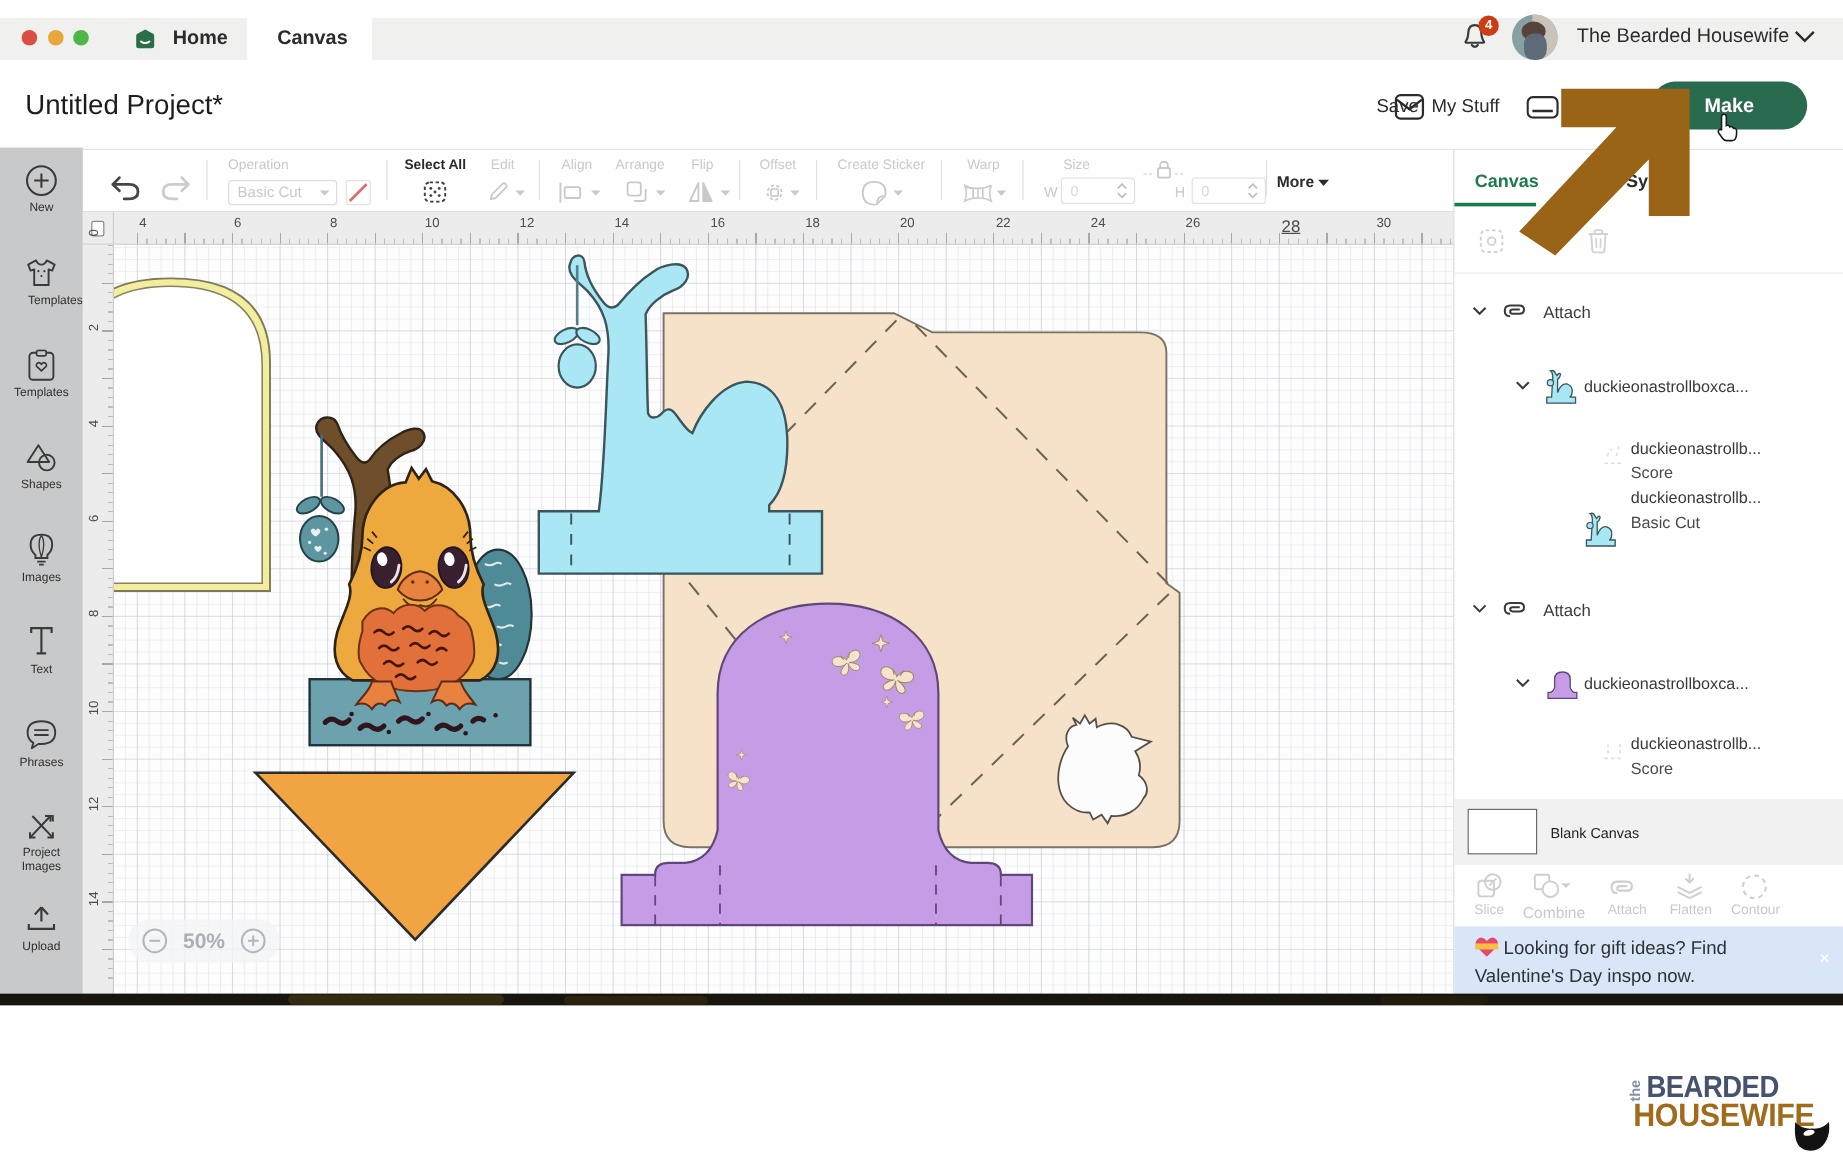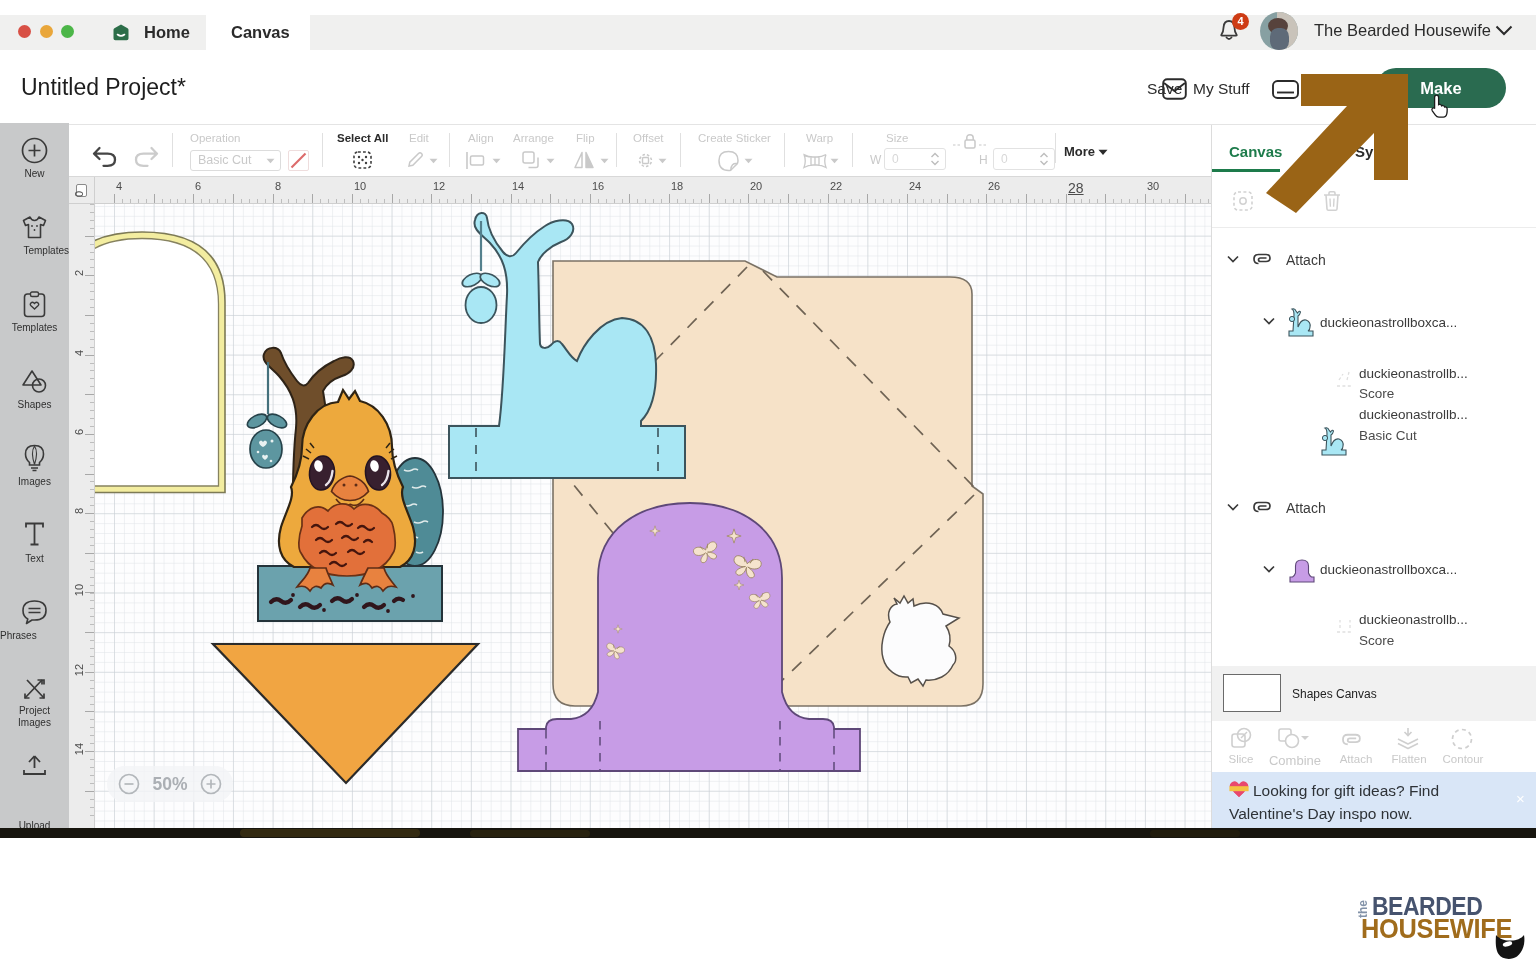--- a/index.html
+++ b/index.html
@@ -201,33 +201,33 @@
       </svg>
   <div class="abs" style="left:0;top:476px;width:69px;text-align:center;font-size:10px;color:#2f2f2f;">Images</div>
   <svg class="abs" style="left:24px;top:522px;" width="21" height="24" viewBox="0 0 21 24">
   <path d="M2 5.5 V1.5 H19 V5.5 M10.5 1.5 V22.5 M6.5 22.5 H14.5" fill="none" stroke="#3a3a3a" stroke-width="1.8"></path>
       </svg>
   <div class="abs" style="left:0;top:553px;width:69px;text-align:center;font-size:10px;color:#2f2f2f;">Text</div>
   <svg class="abs" style="left:21px;top:599px;" width="27" height="26" viewBox="0 0 27 26">
   <path d="M13.5 2 Q25 2 25 11.5 Q25 21 13.5 21 L11 21 L5.5 24.5 L6.8 20 Q2 17.5 2 11.5 Q2 2 13.5 2 Z" fill="none" stroke="#3a3a3a" stroke-width="1.6" stroke-linejoin="round"></path>
   <path d="M7.5 9.5 H19.5 M7.5 13.5 H19.5" stroke="#3a3a3a" stroke-width="1.5"></path>
       </svg>
-  <div class="abs" style="left:0;top:630px;width:69px;text-align:left;font-size:10px;color:#2f2f2f;">Phrases</div>
+  <div class="abs" style="left:0;top:630px;width:69px;text-align:center;font-size:10px;color:#2f2f2f;">Phrases</div>
   <svg class="abs" style="left:21px;top:676px;" width="27" height="26" viewBox="0 0 27 26">
   <path d="M4 22 L21 4 M6 4 L23 22" fill="none" stroke="#3a3a3a" stroke-width="1.7"></path>
   <path d="M16.5 4 L21 4 L21 8.5 M18.5 4 L23 4 L23 8.5" fill="none" stroke="#3a3a3a" stroke-width="1.7"></path>
   <path d="M4 17.5 L4 22 L8.5 22 M23 17.5 L23 22 L18.5 22" fill="none" stroke="#3a3a3a" stroke-width="1.7"></path>
       </svg>
   <div class="abs" style="left:0;top:705px;width:69px;text-align:center;font-size:10px;color:#2f2f2f;">Project</div>
   <div class="abs" style="left:0;top:717px;width:69px;text-align:center;font-size:10px;color:#2f2f2f;">Images</div>
   <svg class="abs" style="left:22px;top:753px;" width="25" height="24" viewBox="0 0 25 24">
   <path d="M12.5 3 L7 9 M12.5 3 L18 9 M12.5 3 L12.5 15" fill="none" stroke="#3a3a3a" stroke-width="1.8"></path>
   <path d="M2 17 L2 21 L23 21 L23 17" fill="none" stroke="#3a3a3a" stroke-width="1.8"></path>
       </svg>
-  <div class="abs" style="left:0;top:820px;width:69px;text-align:center;font-size:10px;color:#2f2f2f;">Upload</div>
+  <div class="abs" style="left:0;top:784px;width:69px;text-align:center;font-size:10px;color:#2f2f2f;">Upload</div>
   </div>
 
   <div class="abs" style="left:69px;top:177px;width:26px;height:27px;background:#ececec;border-right:1px solid #cfcfcf;border-bottom:1px solid #cfcfcf;">
      <div class="abs" style="left:7px;top:7px;width:11px;height:13px;border:1.2px solid #8a8a8a;border-radius:2px;background:#fdfdfd;"></div>
   </div>
   <div id="hruler" class="abs" style="left:95px;top:177px;width:1116px;height:27px;background:#ececec;border-bottom:1px solid #cfcfcf;
       background-image:
         repeating-linear-gradient(90deg, #a8a8a8 0 1px, transparent 1px 39.65px),
         repeating-linear-gradient(90deg, #bdbdbd 0 1px, transparent 1px 7.93px);
       background-size: 100% 10px, 100% 5px;
@@ -469,21 +469,21 @@
 <path d="M2 26 V21 H4.5 Q6.5 20 7.5 17 V10 Q7.5 4 14 4 Q20.5 4 20.5 10 V17 Q21.5 20 23.5 21 H26 V26 Z" fill="#c79ce6" stroke="#5e4878" stroke-width="1.1"></path>
         </svg></div>
   <div class="abs" style="left:1320px;top:562px;font-size:13.5px;color:#3a3a3a;white-space:nowrap;">duckieonastrollboxca...</div>
   <div id="thumb-score2" class="abs" style="left:1333px;top:612px;width:24px;height:24px;"><svg width="24" height="24" viewBox="0 0 24 24">
 <path d="M4 20 H20 M7 16 V8 M17 16 V8" stroke="#dfdfdf" stroke-width="1.3" stroke-dasharray="3 2.4" fill="none"></path>
         </svg></div>
   <div class="abs" style="left:1359px;top:612px;font-size:13.5px;color:#3a3a3a;white-space:nowrap;">duckieonastrollb...</div>
   <div class="abs" style="left:1359px;top:633px;font-size:13.5px;color:#4a4a4a;white-space:nowrap;">Score</div>
   <div class="abs" style="left:1212px;top:666px;width:324px;height:55px;background:#f1f1f1;"></div>
   <div class="abs" style="left:1223px;top:674px;width:58px;height:38px;background:#fff;border:1.5px solid #6a6a6a;"></div>
-  <div class="abs" style="left:1292px;top:687px;font-size:12px;color:#222;white-space:nowrap;">Shapes Canvas</div>
+  <div class="abs" style="left:1292px;top:687px;font-size:12px;color:#222;white-space:nowrap;">Blank Canvas</div>
   <svg class="abs" style="left:1230px;top:727px;" width="24" height="24" viewBox="0 0 24 24">
 <rect x="2" y="7" width="13" height="13" rx="2.5" fill="none" stroke="#cfcfcf" stroke-width="1.6"></rect>
 <circle cx="14" cy="8" r="6.5" fill="none" stroke="#cfcfcf" stroke-width="1.6"></circle>
 <path d="M11 11 L17 5" stroke="#cfcfcf" stroke-width="1.4"></path>
       </svg>
   <svg class="abs" style="left:1277px;top:727px;" width="34" height="24" viewBox="0 0 34 24">
 <rect x="2" y="2" width="12" height="12" rx="2" fill="none" stroke="#cfcfcf" stroke-width="1.6"></rect>
 <circle cx="15" cy="14" r="6.5" fill="#fff" stroke="#cfcfcf" stroke-width="1.6"></circle>
 <path d="M26 8 L30 12 L34 8" fill="#cfcfcf" transform="translate(-2,1)"></path>
       </svg>

